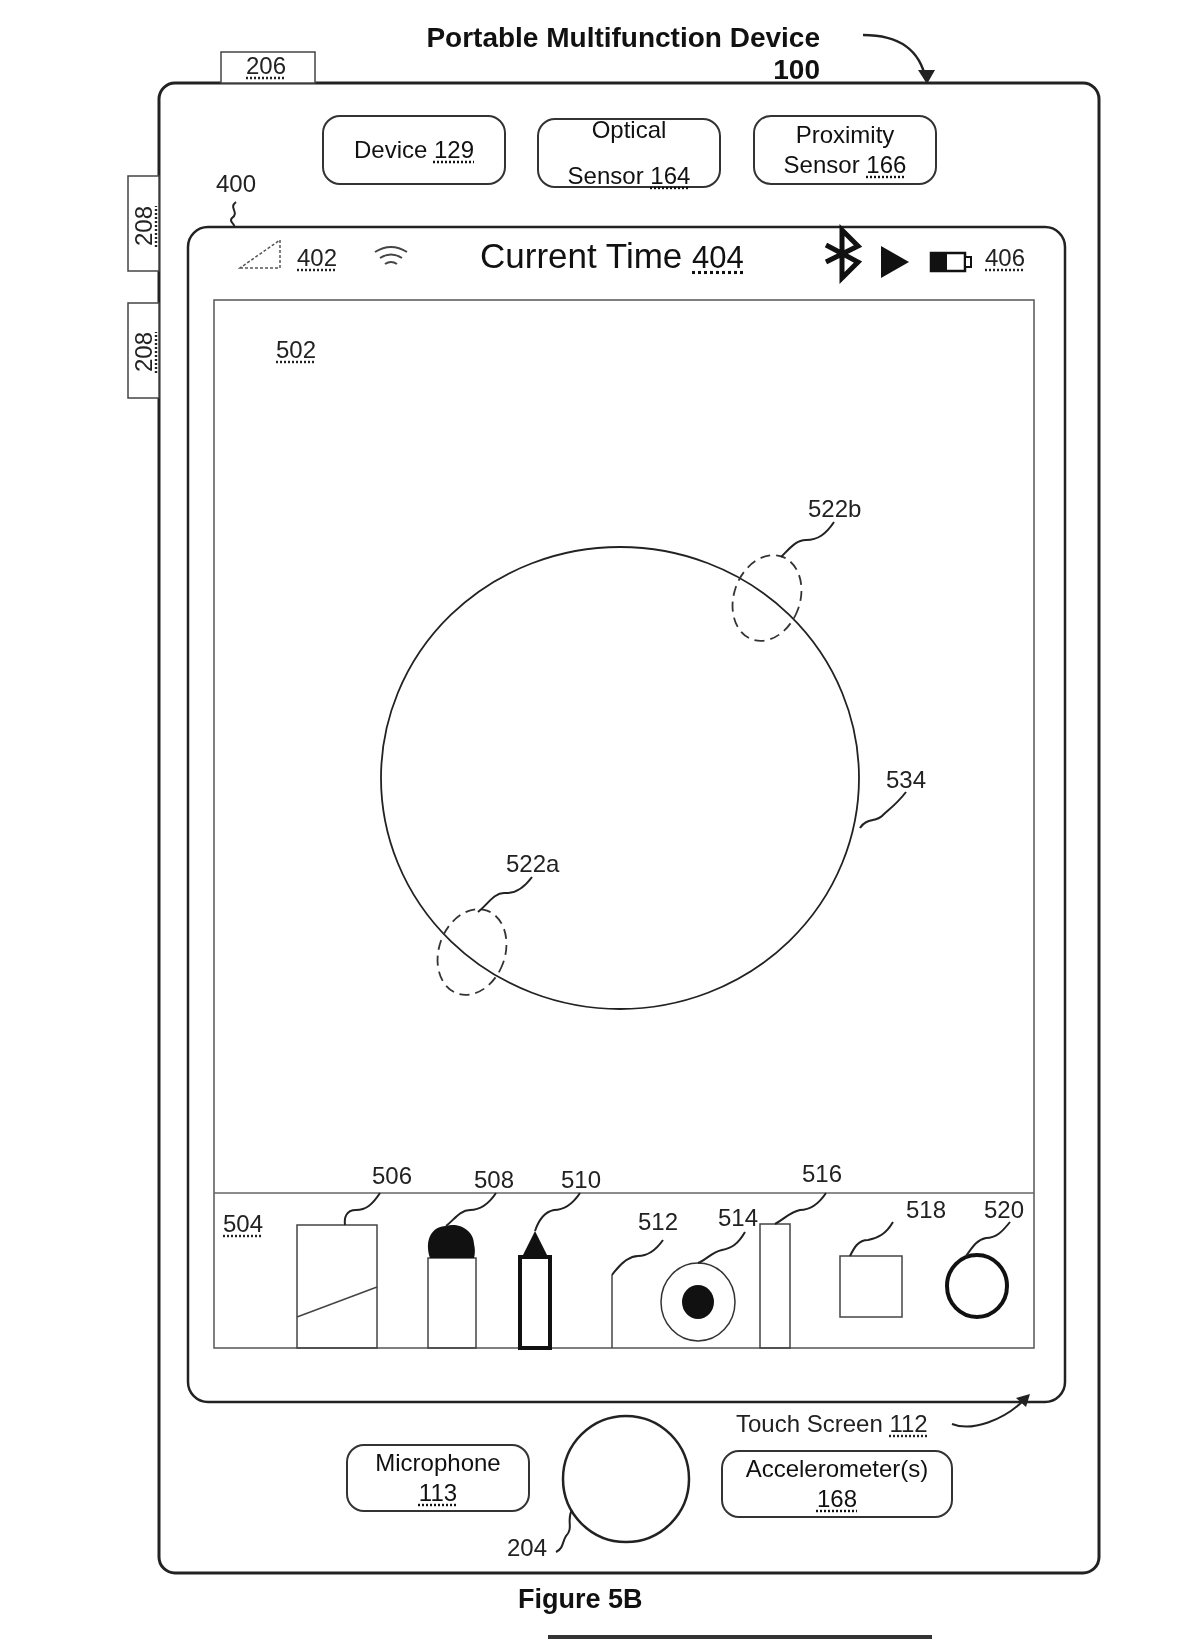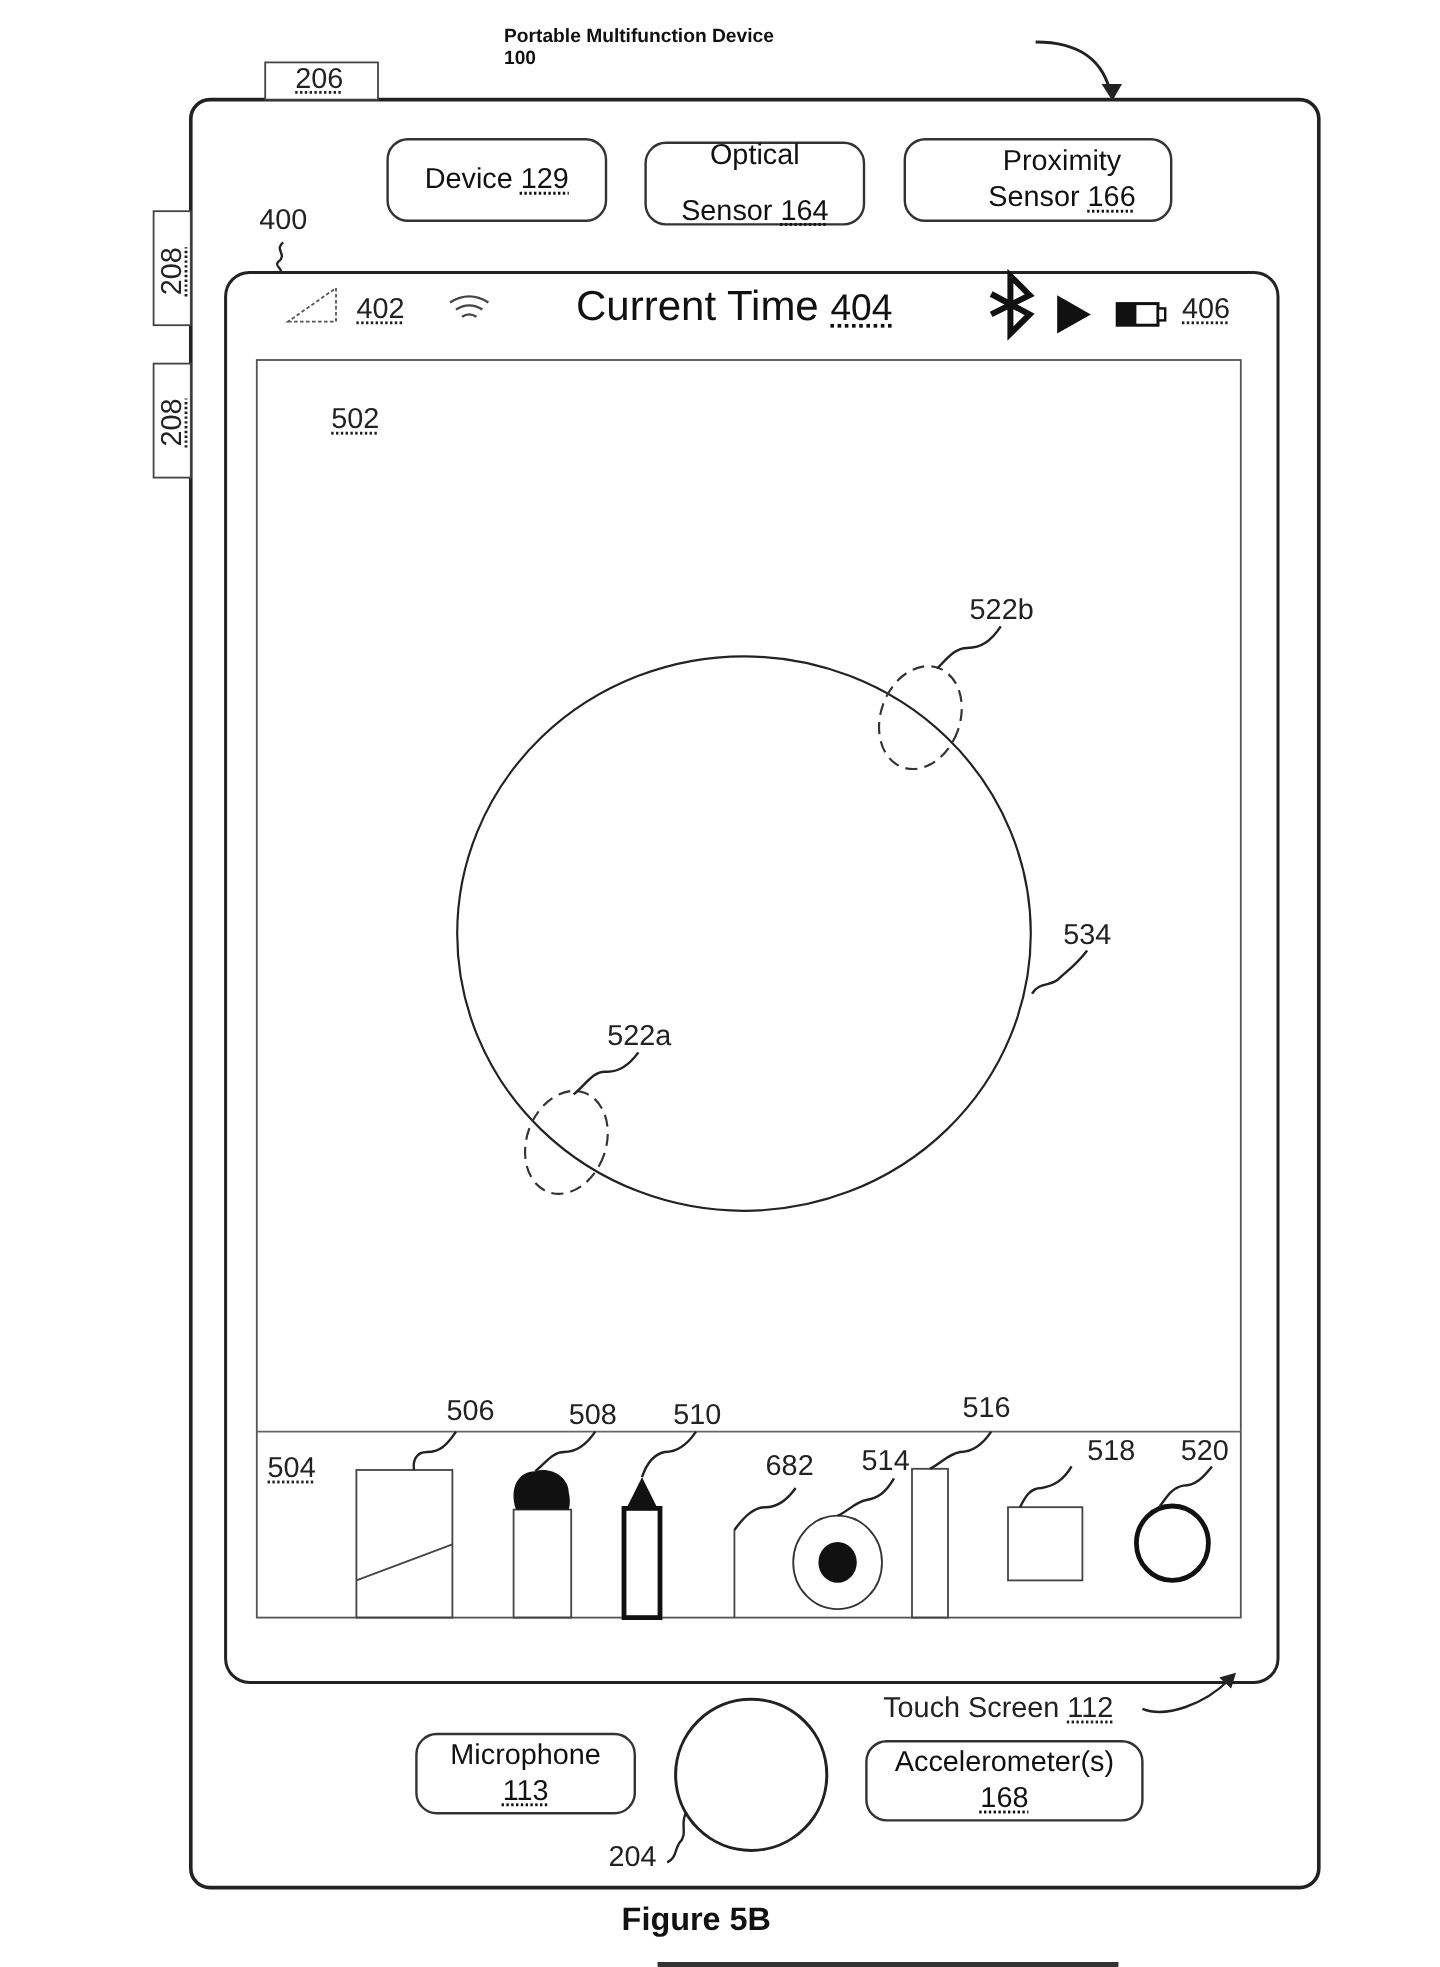--- a/index.html
+++ b/index.html
@@ -4,21 +4,21 @@
   <style>
     html, body { margin: 0; padding: 0; background: #ffffff; }
     body { width: 1200px; height: 1639px; position: relative; overflow: hidden;
            font-family: "Liberation Sans", "DejaVu Sans", sans-serif; color: #111; }
     .abs { position: absolute; }
     .u { text-decoration: underline; text-decoration-style: dotted; text-underline-offset: 3px; }
     .box { position: absolute; border: 2px solid #333; border-radius: 18px; background: #fff;
            display: flex; flex-direction: column; align-items: center; justify-content: center;
            text-align: center; font-size: 24px; line-height: 30px; }
     .ref { position: absolute; font-size: 24px; color: #222; }
-    .title { position: absolute; font-weight: bold; font-size: 16px; text-align: left; }
+    .title { position: absolute; font-weight: bold; font-size: 28px; text-align: right; }
     svg { position: absolute; left: 0; top: 0; overflow: visible; }
   </style>
 </head>
 <body>
 
 <svg width="1200" height="1639">
 
   <rect x="159" y="83" width="940" height="1490" rx="16" fill="none" stroke="#222" stroke-width="3"></rect>
 
   <rect x="221" y="52" width="94" height="31" fill="#fff" stroke="#444" stroke-width="1.5"></rect>
@@ -114,21 +114,21 @@
 <div class="ref u" style="left:120px; top:212px; transform:rotate(-90deg); transform-origin:center; width:48px; text-align:center;">208</div>
 <div class="ref u" style="left:120px; top:338px; transform:rotate(-90deg); transform-origin:center; width:48px; text-align:center;">208</div>
 
 <div class="box" style="left:322px; top:115px; width:180px; height:66px;">
   <div><span>Device</span> <span class="u">129</span></div>
 </div>
 <div class="box" style="left:537px; top:118px; width:180px; height:66px;gap:16px;">
   <div>Optical</div>
   <div><span>Sensor</span> <span class="u">164</span></div>
 </div>
-<div class="box" style="left:753px; top:115px; width:180px; height:66px;padding-left:40px;">
+<div class="box" style="left:753px; top:115px; width:180px; height:66px;">
   <div>Proximity</div>
   <div><span>Sensor</span> <span class="u">166</span></div>
 </div>
 
 <div class="ref" style="left:216px; top:170px;">400</div>
 
 <div class="ref u" style="left:297px; top:244px;">402</div>
 <div class="abs" style="left:480px; top:236px; font-size:35px;">
   <span>Current Time</span>
   <span class="u" style="font-size:31px;">404</span>
@@ -137,21 +137,21 @@
 
 <div class="ref u" style="left:276px; top:336px;">502</div>
 <div class="ref" style="left:808px; top:495px;">522b</div>
 <div class="ref" style="left:886px; top:766px;">534</div>
 <div class="ref" style="left:506px; top:850px;">522a</div>
 
 <div class="ref u" style="left:223px; top:1210px;">504</div>
 <div class="ref" style="left:372px; top:1162px;">506</div>
 <div class="ref" style="left:474px; top:1166px;">508</div>
 <div class="ref" style="left:561px; top:1166px;">510</div>
-<div class="ref" style="left:638px; top:1208px;">682</div>
+<div class="ref" style="left:638px; top:1208px;">512</div>
 <div class="ref" style="left:718px; top:1204px;">514</div>
 <div class="ref" style="left:802px; top:1160px;">516</div>
 <div class="ref" style="left:906px; top:1196px;text-align:center;">518</div>
 <div class="ref" style="left:984px; top:1196px;">520</div>
 
 <div class="ref" style="left:736px; top:1410px;">
   <span>Touch Screen</span> <span class="u">112</span>
 </div>
 
 <div class="box" style="left:346px; top:1444px; width:180px; height:64px;">

